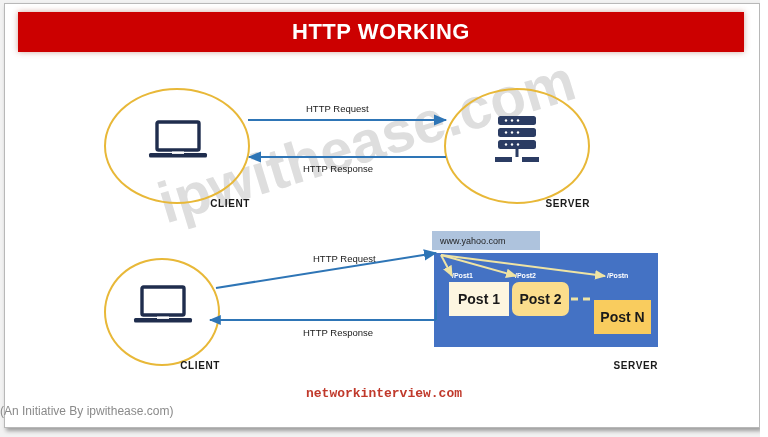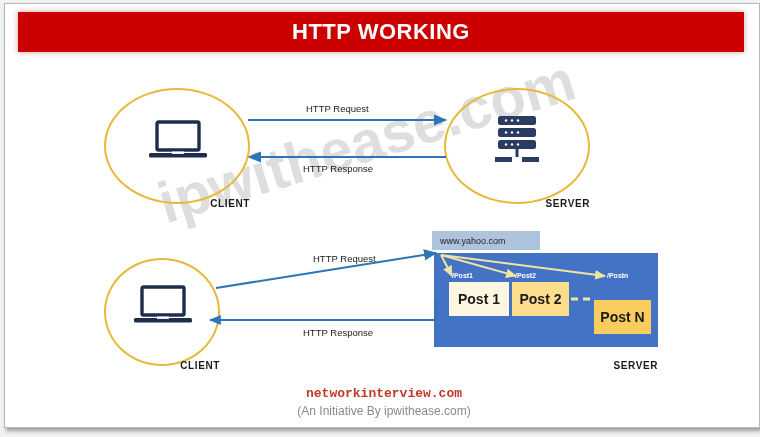--- a/index.html
+++ b/index.html
@@ -166,21 +166,21 @@
     font-size: 13px;
     font-weight: bold;
     color: #c0392b;
     font-family: Liberation Mono, monospace;
   }
   .footer-sub {
     position: absolute;
     width: 768px;
     left: 0;
     top: 404px;
-    text-align: center;
+    text-align: left;
     font-size: 12px;
     color: #8a8a8a;
     font-family: "Liberation Sans", sans-serif;
   }
 </style>
 </head>
 <body>
 
 <div id="page">
 
@@ -244,21 +244,21 @@
     <span class="url-text">www.yahoo.com</span>
   </div>
 
   <div class="server-panel"></div>
 
   <div class="post-box" style="left:449px; width:60px; background:#fdf6e0;">
     <span>Post 1</span>
   </div>
   <div class="post-tag" style="left:452px; top:272px;">/Post1</div>
 
-  <div class="post-box" style="left:512px; width:57px; background:#fbdd8c;">
+  <div class="post-box" style="left:512px; width:57px; background:#fbdd8c;border-radius:7px;">
     <span>Post 2</span>
   </div>
   <div class="post-tag" style="left:515px; top:272px;">/Post2</div>
 
   <div class="post-box" style="left:594px; width:57px; background:#f9cc5e;margin-top:18px;">
     <span>Post N</span>
   </div>
   <div class="post-tag" style="left:607px; top:272px;">/Postn</div>
 
   <div class="node-label" style="left:434px; top:360px; width:224px;">SERVER</div>

